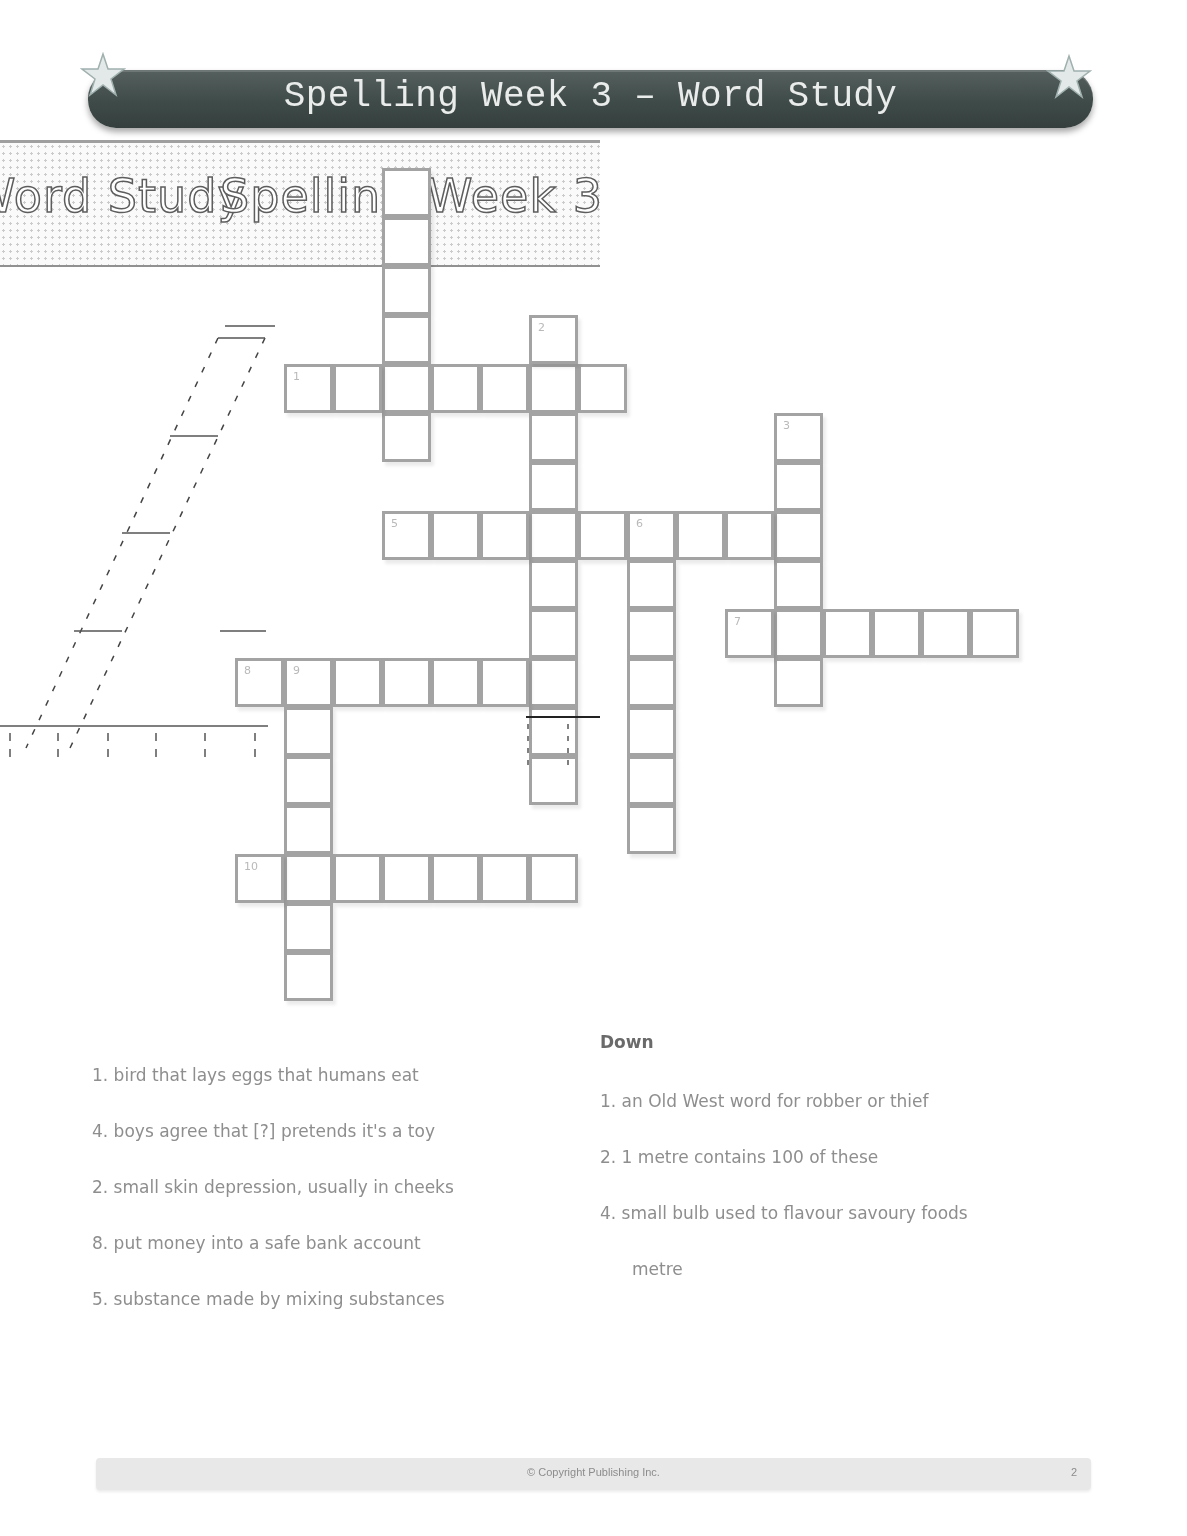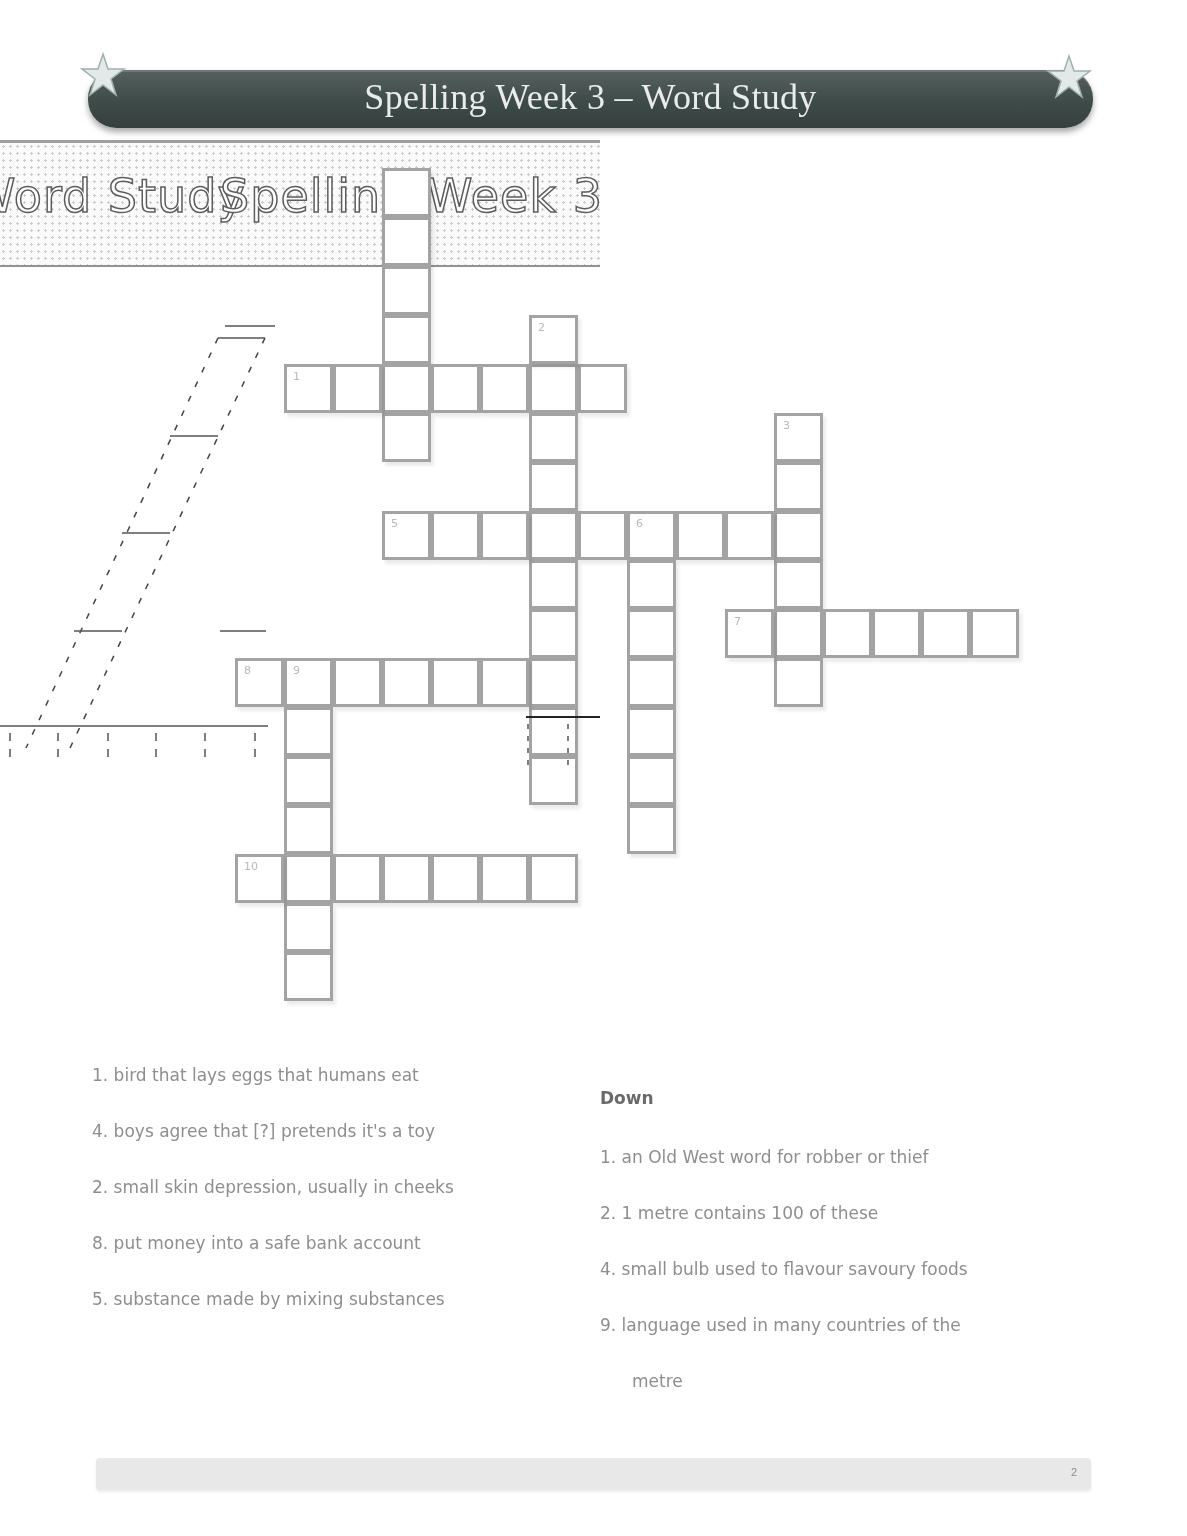--- a/index.html
+++ b/index.html
@@ -8,21 +8,21 @@
     background: #ffffff; font-family: "Liberation Sans", sans-serif; color: #333;
   }
   .banner {
     position: absolute; left: 88px; top: 70px; width: 1005px; height: 58px;
     background: linear-gradient(#56615f, #3f4b49 55%, #35403e);
     border-radius: 28px;
     box-shadow: 0 4px 6px rgba(0,0,0,0.35), inset 0 2px 0 rgba(255,255,255,0.15);
   }
   .banner-title {
     position: absolute; left: 0; right: 0; top: 6px; text-align: center;
-    font-family: Liberation Serif, serif; font-size: 36px; color: #e9eceb;
+    font-family: Liberation Mono, monospace; font-size: 36px; color: #e9eceb;
     letter-spacing: 0.3px;
   }
   .star { position: absolute; width: 46px; height: 46px; }
   .star-left { left: 80px; top: 52px; }
   .star-right { left: 1046px; top: 54px; }
 
   
   .ghost {
     position: absolute; left: 0; top: 140px; width: 600px; height: 122px;
     background-image: radial-gradient(#c9c9c9 1px, transparent 1.2px);
@@ -47,21 +47,21 @@
     border: 3px solid #a3a3a3; background: #ffffff;
     box-shadow: 3px 4px 3px rgba(0,0,0,0.08);
   }
   .cell-num {
     position: absolute; left: 6px; top: 3px; font-size: 11px; color: #b9b9b9;
     font-family: "DejaVu Sans", sans-serif;
   }
 
   .clues-col { position: absolute; font-family: "DejaVu Sans", sans-serif; }
   .clues-across { left: 92px; top: 1062px; width: 495px; }
-  .clues-down { left: 600px; top: 1088px; width: 500px; }
+  .clues-down { left: 600px; top: 1032px; width: 500px; }
   .clues-heading { font-size: 17px; font-weight: bold; color: #6a6a6a; margin-bottom: 30px; height: 26px; }
   .clue { font-size: 17px; color: #8e8e8e; height: 56px; line-height: 26px; white-space: nowrap; overflow: hidden; }
   .clue-cont { padding-left: 32px; }
 
   .footer {
     position: absolute; left: 96px; top: 1458px; width: 995px; height: 32px;
     background: #e8e8e8; border-radius: 4px; box-shadow: 0 2px 3px rgba(0,0,0,0.08);
   }
   .footer-text {
     position: absolute; left: 0; right: 0; top: 8px; text-align: center;
@@ -207,19 +207,19 @@
   <div class="clue">2. small skin depression, usually in cheeks</div>
   <div class="clue">8. put money into a safe bank account</div>
   <div class="clue">5. substance made by mixing substances</div>
 </div>
 
 <div class="clues-col clues-down">
   <div class="clues-heading">Down</div>
   <div class="clue">1. an Old West word for robber or thief</div>
   <div class="clue">2. 1 metre contains 100 of these</div>
   <div class="clue">4. small bulb used to flavour savoury foods</div>
-  <div class="clue">9. language used in many countries of the</div>
   <div class="clue clue-cont">metre</div>
 </div>
 
 <div class="footer">
+  <div class="footer-text">© Copyright Publishing Inc.</div>
   <div class="footer-page">2</div>
 </div>
 
 </body></html>

